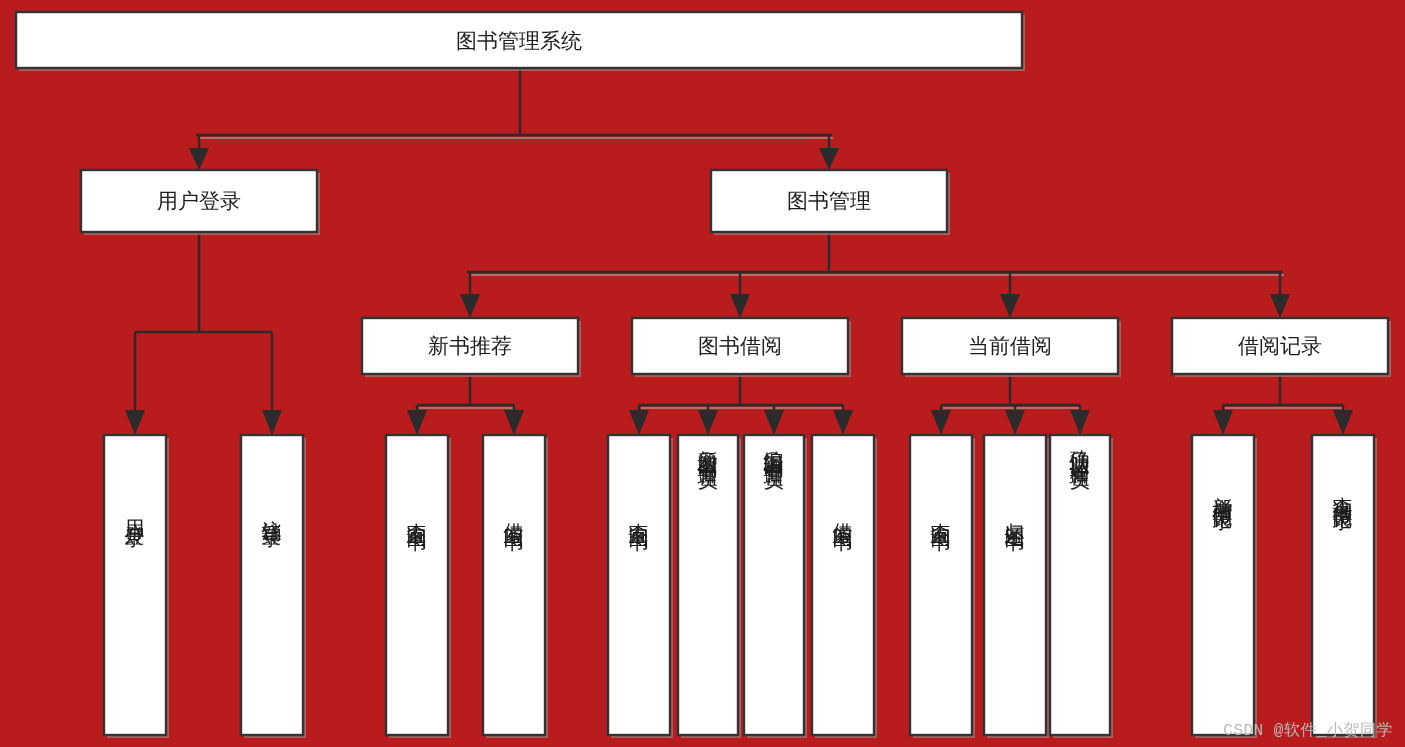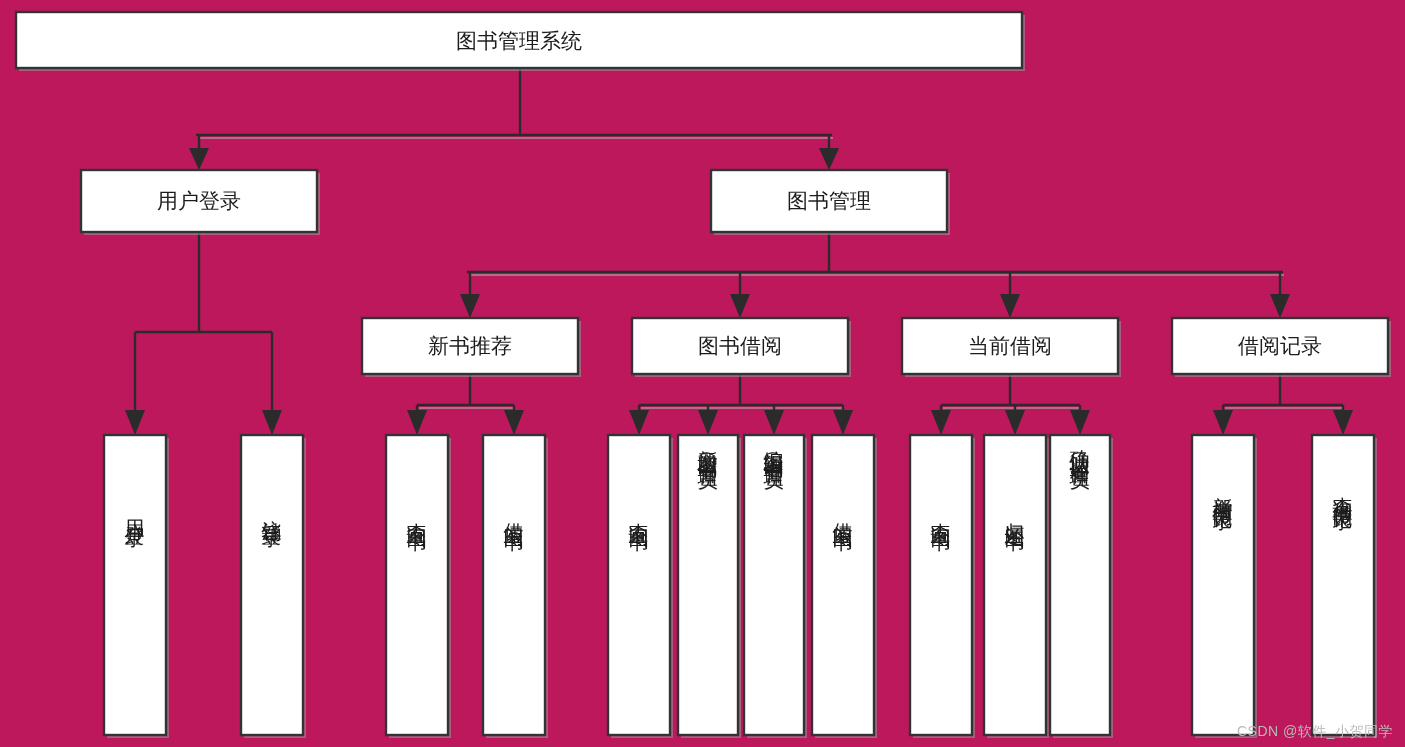--- a/index.html
+++ b/index.html
@@ -8,21 +8,21 @@
     padding: 0;
     background: #ffffff;
   }
   body {
     font-family: "DejaVu Sans", "Liberation Sans", sans-serif;
   }
   #diagram-root {
     position: relative;
     width: 1405px;
     height: 747px;
-    background: #be185d;
+    background: #b91c1c;
     overflow: hidden;
   }
   svg.diagram-canvas {
     position: absolute;
     left: 0;
     top: 0;
     width: 1405px;
     height: 747px;
     display: block;
   }
@@ -62,22 +62,22 @@
     font-size: 20px;
     text-anchor: middle;
     writing-mode: vertical-rl;
     glyph-orientation-vertical: 0;
     letter-spacing: 3px;
   }
   .watermark {
     position: absolute;
     right: 12px;
     bottom: 6px;
-    font-family: Liberation Sans, sans-serif;
-    font-size: 14px;
+    font-family: Liberation Mono, monospace;
+    font-size: 16px;
     color: #b9b9b9;
     white-space: nowrap;
     user-select: none;
     letter-spacing: 0.5px;
   }
 </style>
 </head>
 <body>
 
 <div id="diagram-root">

